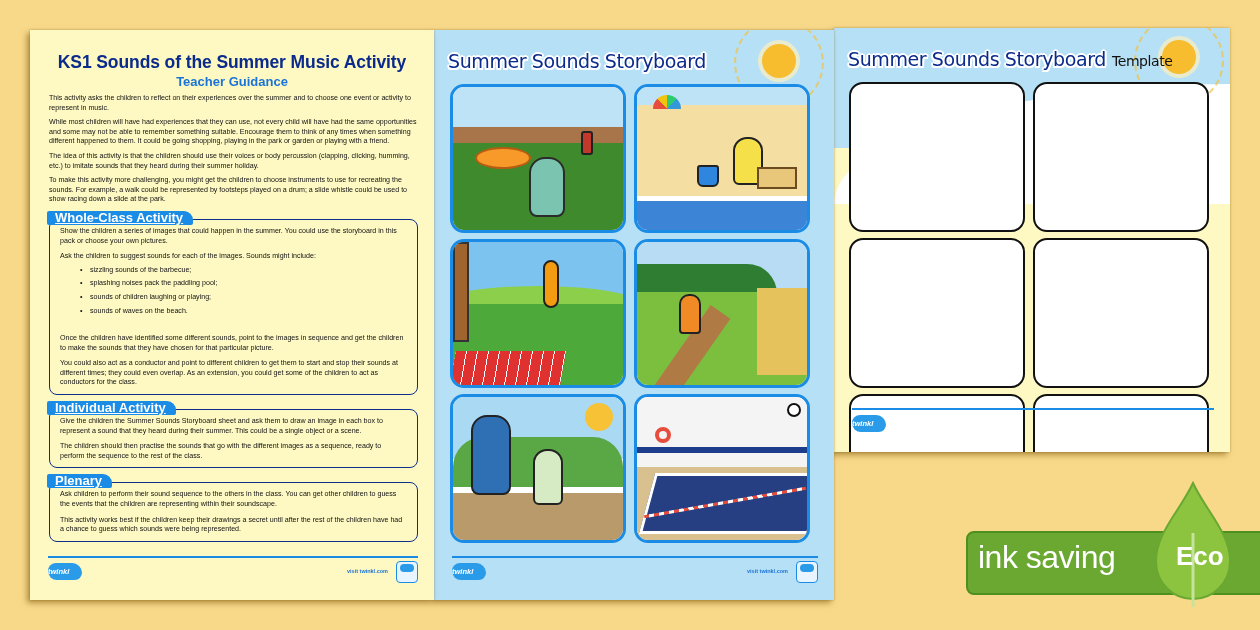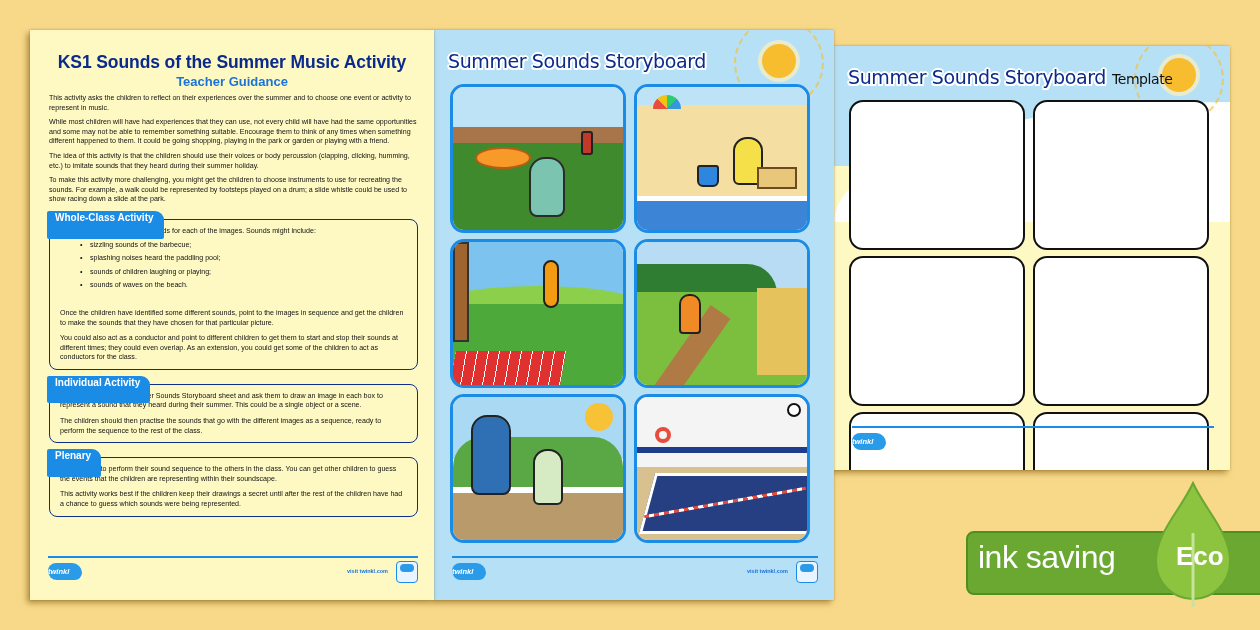--- a/index.html
+++ b/index.html
@@ -6,30 +6,30 @@
   html, body { width: 1260px; height: 630px; overflow: hidden; }
   body { background: #f8d98a; font-family: "Liberation Sans", sans-serif; position: relative; }
 
   .page {
     position: absolute; background: #fef9c3;
     box-shadow: -3px 3px 6px rgba(120,80,0,0.55), 0 0 2px rgba(120,80,0,0.4);
     overflow: hidden;
   }
   #page1 { left: 30px; top: 30px; width: 404px; height: 570px; z-index: 3; }
   #page2 { left: 434px; top: 30px; width: 400px; height: 570px; z-index: 2; }
-  #page3 { left: 834px; top: 46px; width: 396px; height: 424px; z-index: 1; }
+  #page3 { left: 834px; top: 28px; width: 396px; height: 424px; z-index: 1; }
 
   
   .g-title { text-align: center; color: #0a2a8c; font-weight: bold; font-size: 17.5px; margin-top: 22px; letter-spacing: -0.1px; }
   .g-sub { text-align: center; color: #1a73d9; font-weight: bold; font-size: 13px; margin-top: 1px; }
   .g-body { padding: 0 14px 0 19px; font-size: 7.1px; line-height: 9.6px; color: #111; }
   .g-body p { margin-top: 5px; }
   .section { position: relative; margin: 9px 16px 0 19px; border: 1.6px solid #0d2f8a; border-radius: 8px; padding: 7px 10px 6px 10px; font-size: 7.1px; line-height: 9.6px; color: #111; }
   .section p + p { margin-top: 6px; }
-  .section-tab { position: absolute; left: -3px; top: -9px; background: #1a8ce6; color: #fff; font-weight: bold; font-size: 10px; padding: 2px 10px 16px 8px; border-radius: 2px 9px 2px 2px; }
+  .section-tab { position: absolute; left: -3px; top: -9px; background: #1a8ce6; color: #fff; font-weight: bold; font-size: 13px; padding: 2px 10px 2px 8px; border-radius: 2px 9px 2px 2px; text-decoration: underline; }
   .section ul { list-style: none; margin: 4px 0 0 20px; }
   .section li { margin-top: 4px; position: relative; padding-left: 10px; }
   .section li::before { content: "•"; position: absolute; left: 0; }
   .footer { position: absolute; left: 18px; right: 16px; bottom: 12px; height: 32px; border-top: 2px solid #1a8ce6; }
   .twinkl-logo { position: absolute; left: 0; top: 5px; width: 34px; height: 17px; background: #2a9be8; border-radius: 9px 11px 8px 10px; color: #fff; font-size: 7.5px; font-weight: bold; text-align: left; line-height: 17px; font-style: italic; }
   .visit { position: absolute; right: 30px; top: 10px; font-size: 5.5px; color: #1a73d9; font-weight: bold; }
   .badge { position: absolute; right: 0; top: 3px; width: 22px; height: 22px; border: 1.5px solid #1a8ce6; border-radius: 4px; background: #e8f4ff; }
   .badge::before { content: ""; position: absolute; left: 3px; top: 2px; width: 14px; height: 8px; background: #2a9be8; border-radius: 5px; }
 
   
@@ -107,24 +107,25 @@
   <div class="g-sub">Teacher Guidance</div>
   <div class="g-body">
     <p>This activity asks the children to reflect on their experiences over the summer and to choose one event or activity to represent in music.</p>
     <p>While most children will have had experiences that they can use, not every child will have had the same opportunities and some may not be able to remember something suitable. Encourage them to think of any times when something different happened to them. It could be going shopping, playing in the park or garden or playing with a friend.</p>
     <p>The idea of this activity is that the children should use their voices or body percussion (clapping, clicking, humming, etc.) to imitate sounds that they heard during their summer holiday.</p>
     <p>To make this activity more challenging, you might get the children to choose instruments to use for recreating the sounds. For example, a walk could be represented by footsteps played on a drum; a slide whistle could be used to show racing down a slide at the park.</p>
   </div>
 
   <div class="section" style="margin-top:14px;">
     <div class="section-tab">Whole-Class Activity</div>
+    <p>Show the children a series of images that could happen in the summer. You could use the storyboard in this pack or choose your own pictures.</p>
     <p>Ask the children to suggest sounds for each of the images. Sounds might include:</p>
     <ul>
       <li>sizzling sounds of the barbecue;</li>
-      <li>splashing noises heard the paddling pool;</li>
+      <li>splashing noises pack the paddling pool;</li>
       <li>sounds of children laughing or playing;</li>
       <li>sounds of waves on the beach.</li>
     </ul>
     <p style="margin-top:18px;">Once the children have identified some different sounds, point to the images in sequence and get the children to make the sounds that they have chosen for that particular picture.</p>
     <p>You could also act as a conductor and point to different children to get them to start and stop their sounds at different times; they could even overlap. As an extension, you could get some of the children to act as conductors for the class.</p>
   </div>
 
   <div class="section" style="margin-top:14px;">
     <div class="section-tab">Individual Activity</div>
     <p>Give the children the Summer Sounds Storyboard sheet and ask them to draw an image in each box to represent a sound that they heard during their summer. This could be a single object or a scene.</p>

